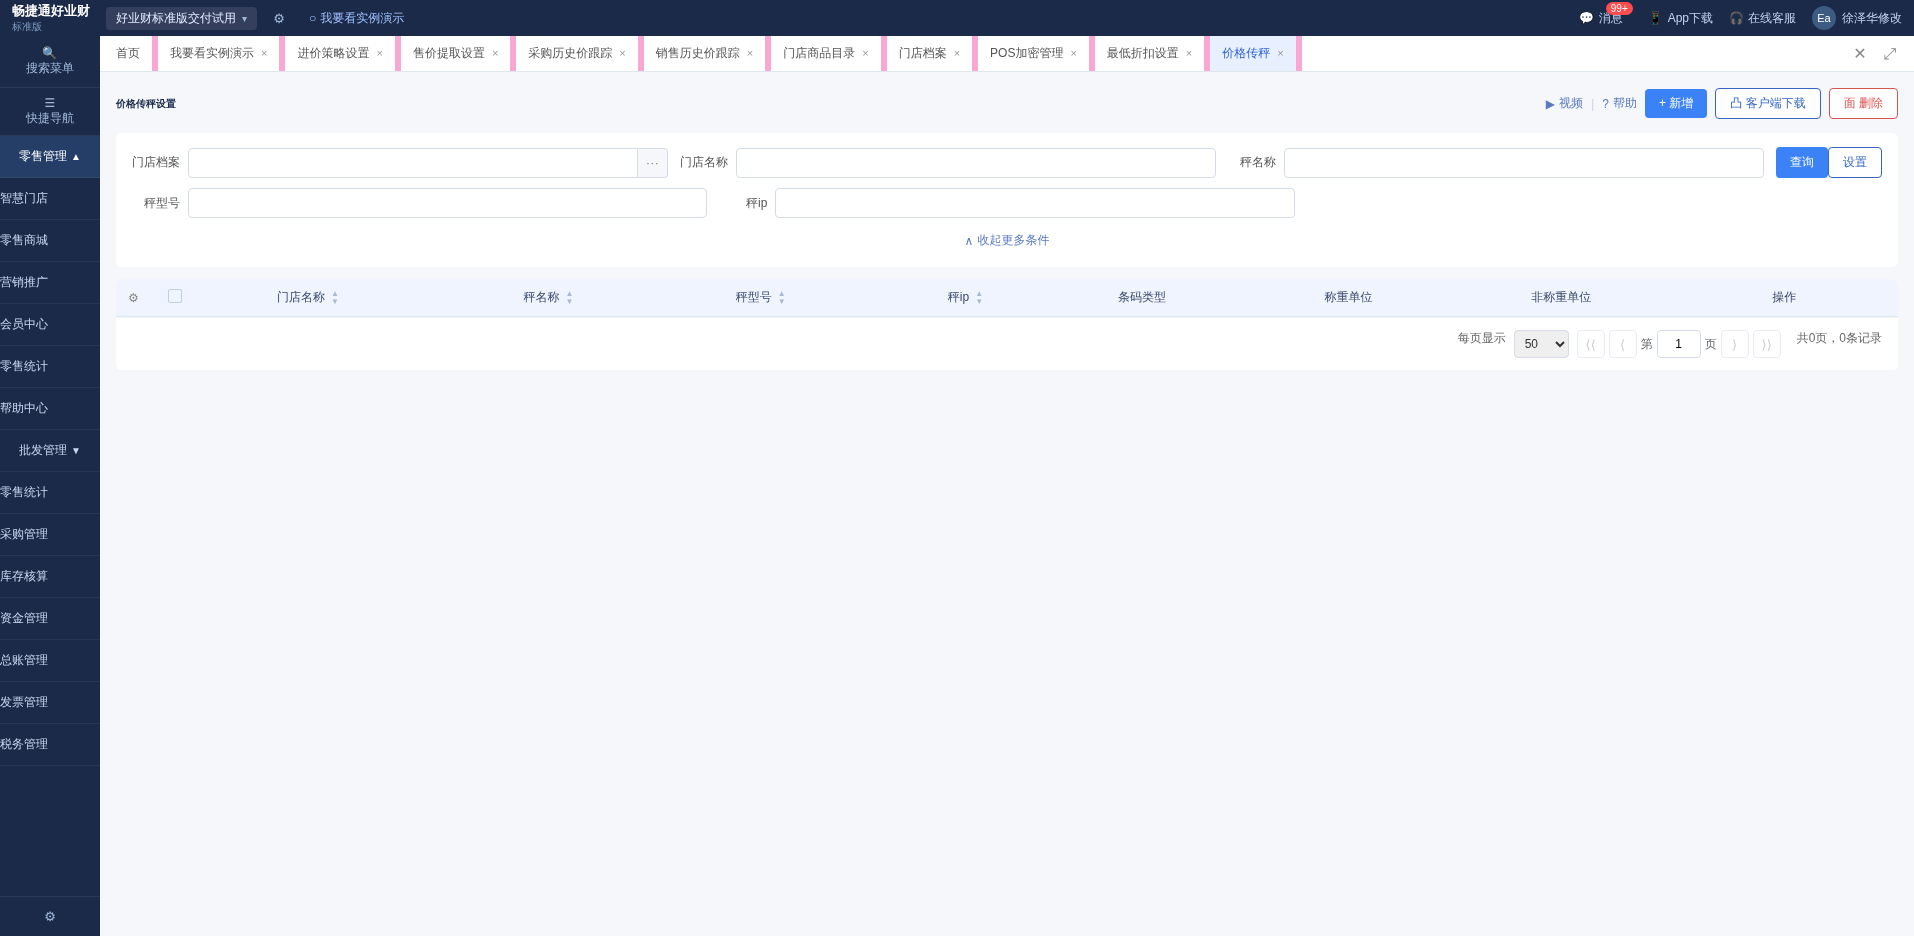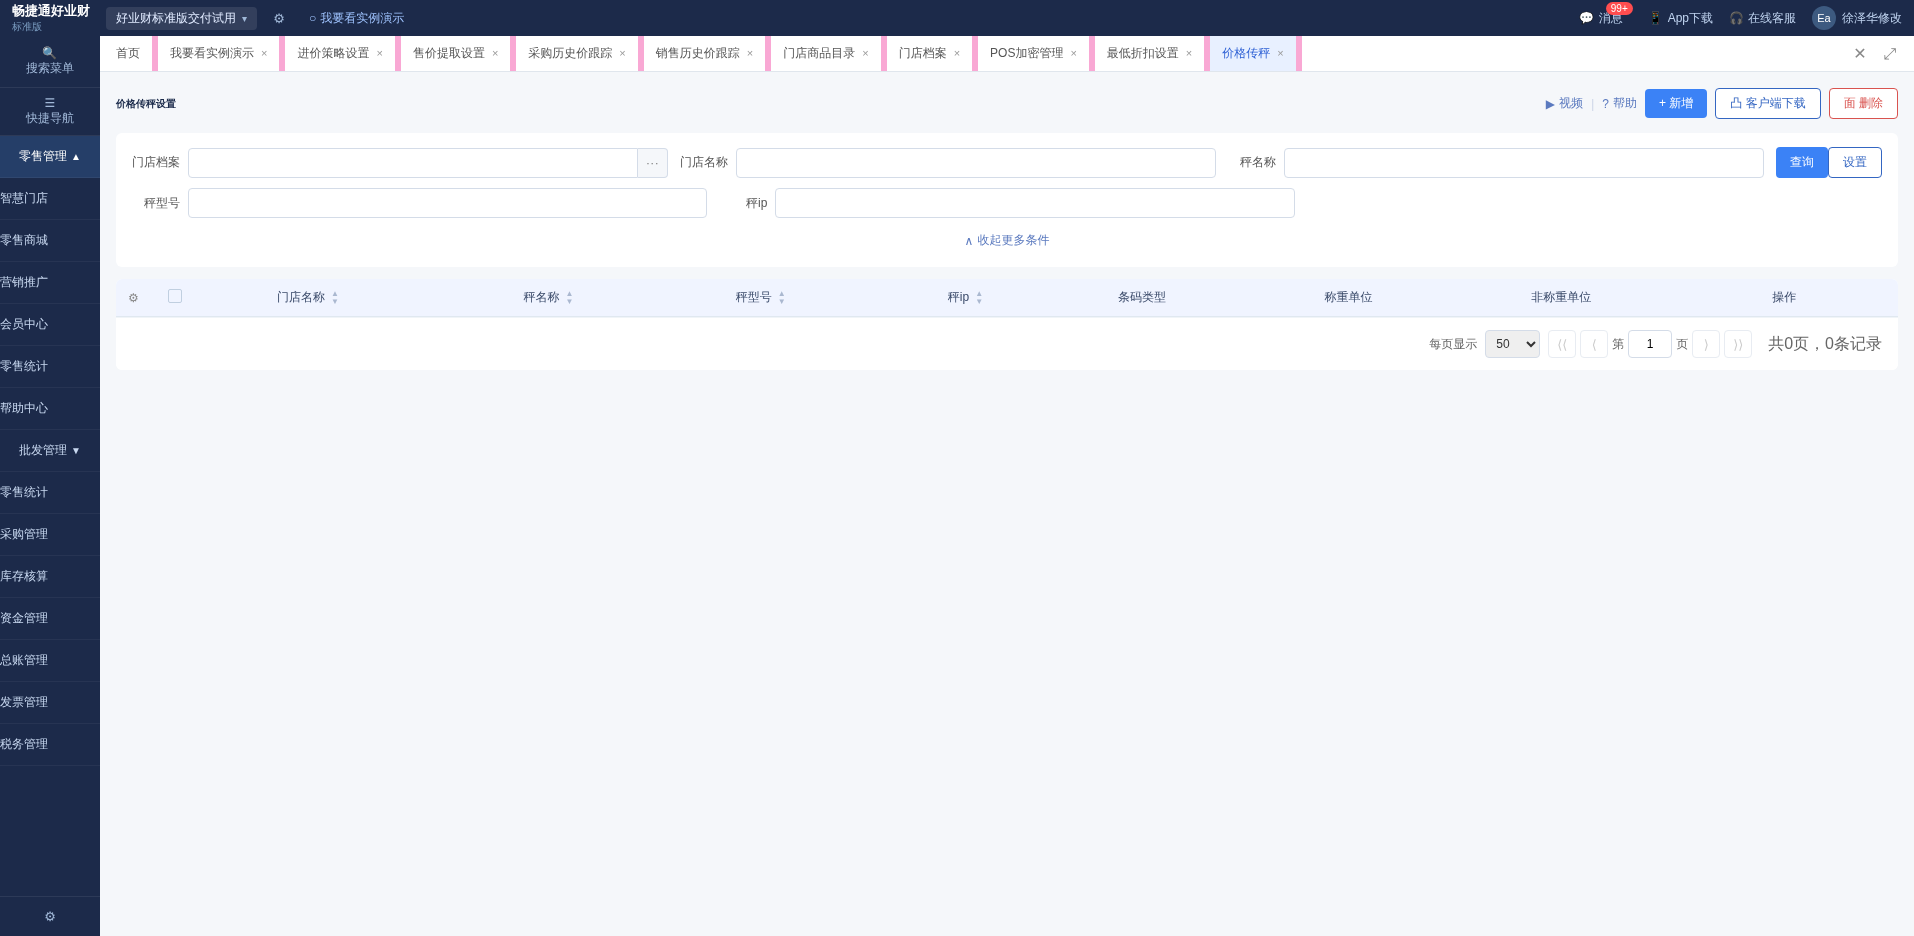--- a/index.html
+++ b/index.html
@@ -90,29 +90,29 @@
     .table-sort { display: inline-flex; flex-direction: column; margin-left: 3px; cursor: pointer; }
     .sort-up, .sort-down { font-size: 8px; line-height: 1; color: #aab8d0; }
     .th-content { display: flex; align-items: center; gap: 3px; }
 
     
     .empty-state { display: flex; flex-direction: column; align-items: center; justify-content: center; padding: 80px 0; }
     .empty-icon { width: 100px; height: 100px; margin-bottom: 14px; }
     .empty-text { font-size: 13px; color: #aab8d0; }
 
     
-    .pagination-bar { display: flex; align-items: center; justify-content: flex-end; padding: 12px 16px; background: #fff; border-top: 1px solid #f0f4f8; gap: 8px; }
+    .pagination-bar { display: flex; justify-content: flex-end; padding: 12px 16px; background: #fff; border-top: 1px solid #f0f4f8; gap: 8px; }
     .page-size-label { font-size: 12px; color: #666; }
     .page-size-select { height: 28px; border: 1px solid #d4dce8; border-radius: 4px; padding: 0 6px; font-size: 12px; color: #333; outline: none; cursor: pointer; }
     .page-nav { display: flex; align-items: center; gap: 4px; }
     .page-btn { width: 28px; height: 28px; display: flex; align-items: center; justify-content: center; border: 1px solid #d4dce8; border-radius: 4px; cursor: pointer; font-size: 13px; color: #555; background: #fff; }
     .page-btn.disabled { color: #ccc; cursor: not-allowed; border-color: #e8ecf2; }
     .page-info { display: flex; align-items: center; gap: 4px; font-size: 12px; color: #666; }
     .page-input { width: 44px; height: 28px; border: 1px solid #d4dce8; border-radius: 4px; padding: 0 4px; text-align: center; font-size: 12px; outline: none; }
-    .total-info { font-size: 16px; color: #666; margin-left: 8px; }
+    .total-info { font-size: 12px; color: #666; margin-left: 8px; }
 
     
     .checkbox { width: 14px; height: 14px; border: 1px solid #c0cfe0; border-radius: 2px; cursor: pointer; display: inline-block; }
   </style>
 </head>
 <body>
 
 <div class="app-wrapper">
 
   <div class="top-bar">

